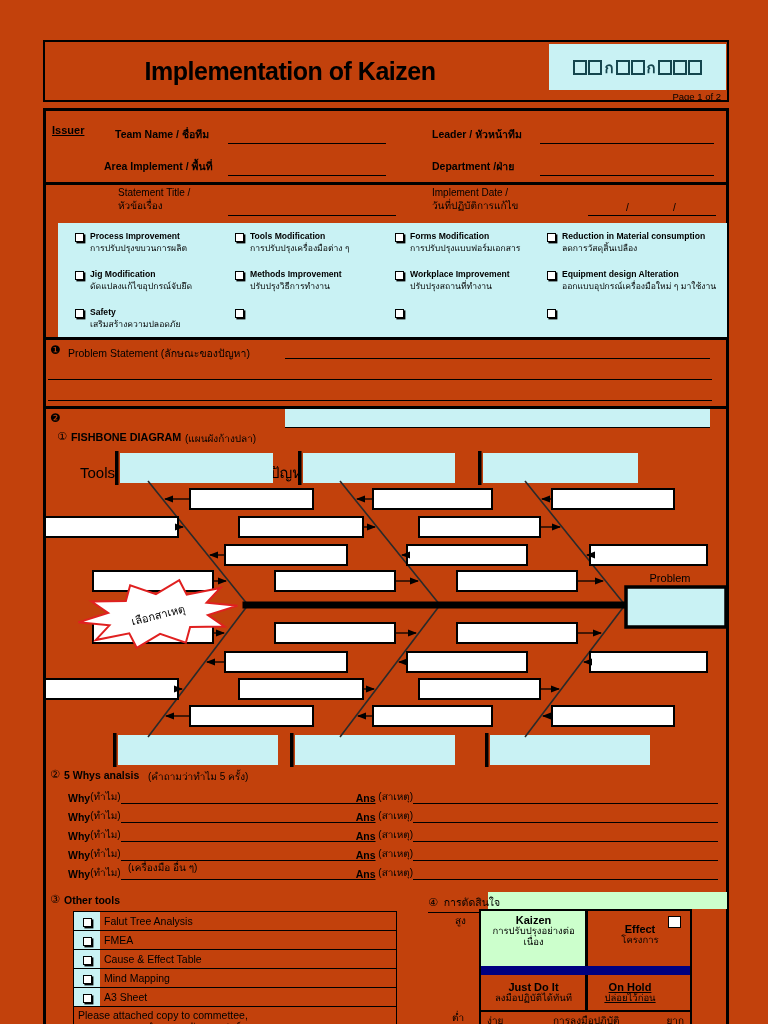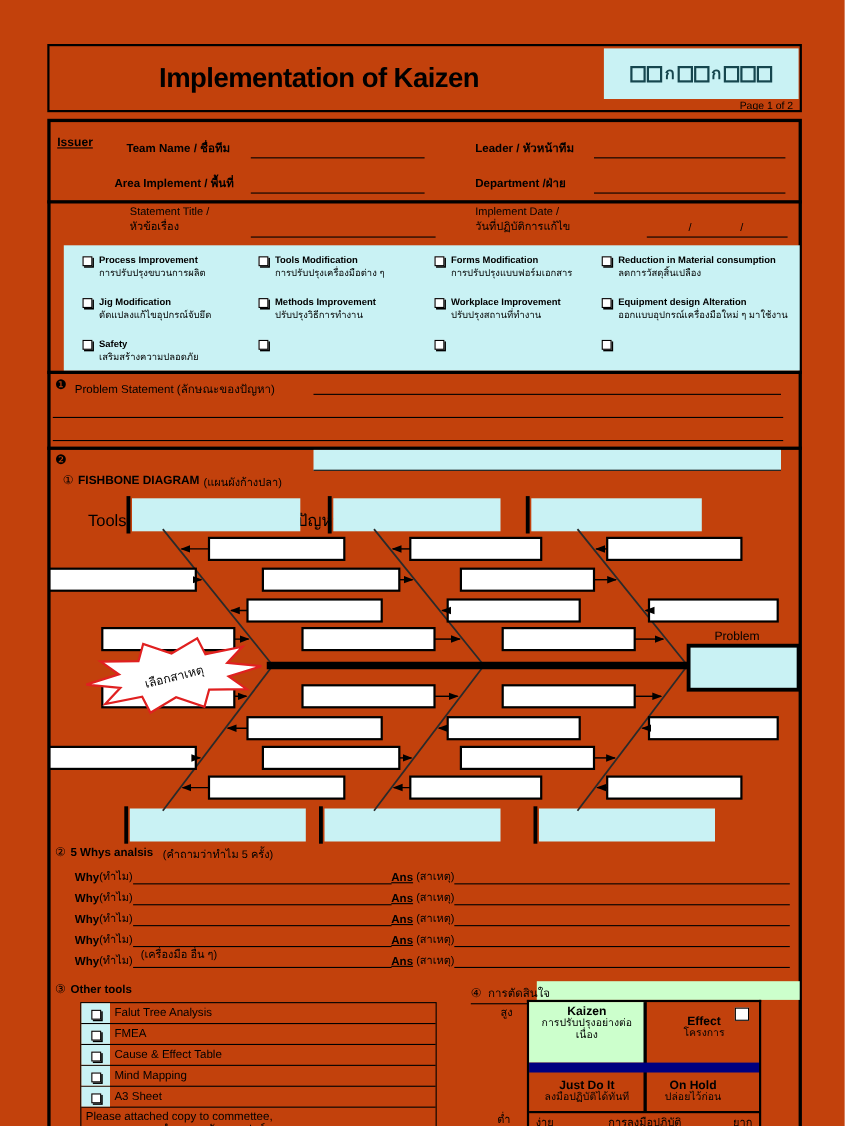--- a/index.html
+++ b/index.html
@@ -397,21 +397,21 @@
     <div class="m-cell" style="left:107px; top:12px; width:104px;">
       <div class="m-en">Effect</div>
       <div class="m-th">โครงการ</div>
     </div>
 
     <div class="m-cell" style="left:0; top:70px; width:105px;">
       <div class="m-en">Just Do It</div>
       <div class="m-th">ลงมือปฏิบัติได้ทันที</div>
     </div>
 
-    <div class="m-cell" style="left:107px; top:70px; width:84px;">
+    <div class="m-cell" style="left:107px; top:70px; width:84px;text-decoration:underline;">
       <div class="m-en">On Hold</div>
       <div class="m-th">ปล่อยไว้ก่อน</div>
     </div>
 
     <span class="axis" style="left:6px; top:102px;">ง่าย</span>
     <span class="axis" style="left:72px; top:102px;">การลงมือปฏิบัติ</span>
     <span class="axis" style="right:6px; top:102px;">ยาก</span>
   </div>
 
 </div>

